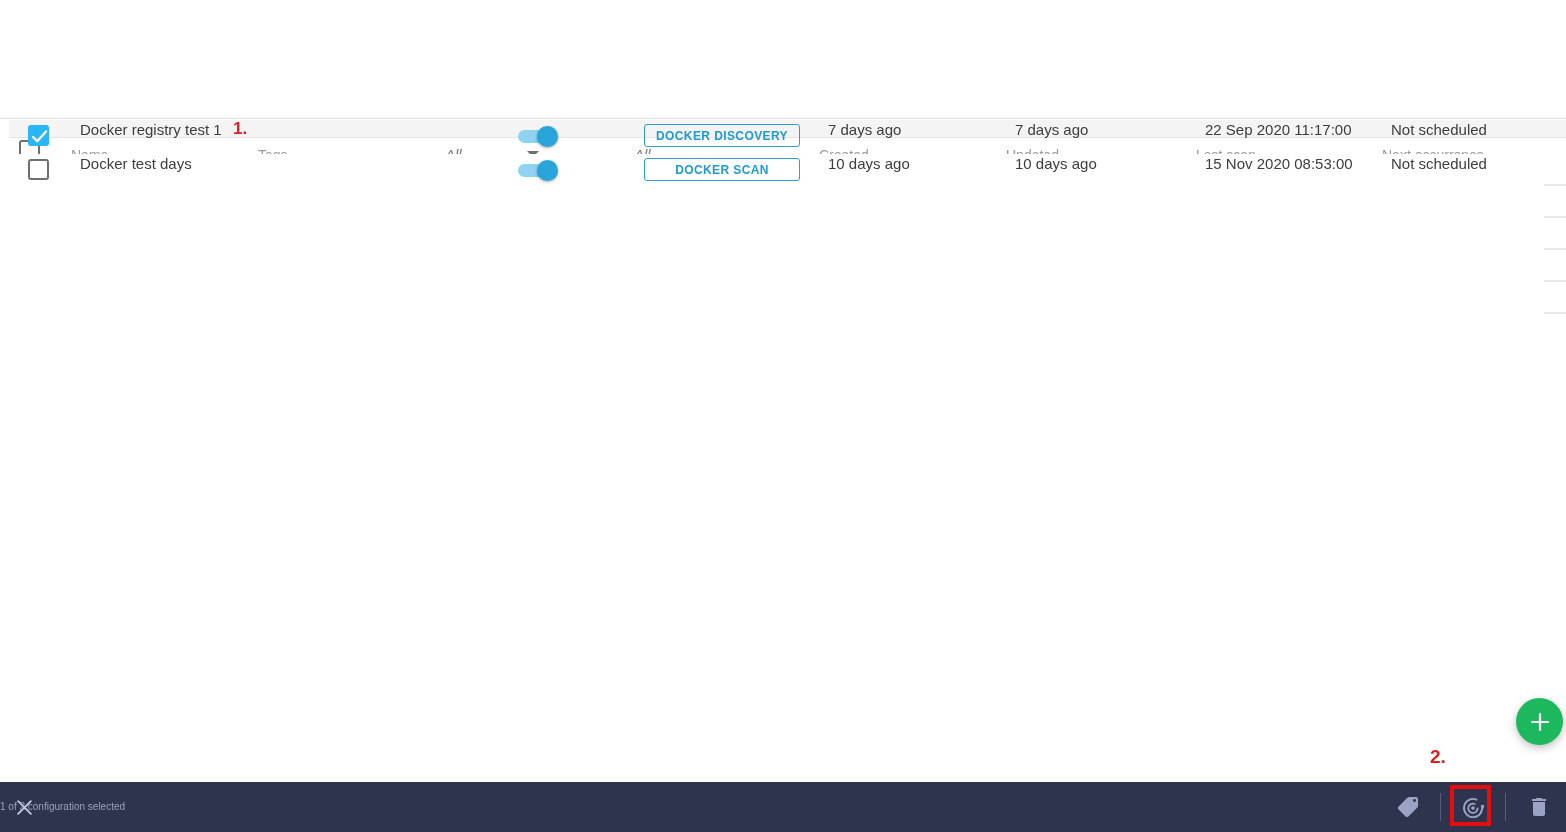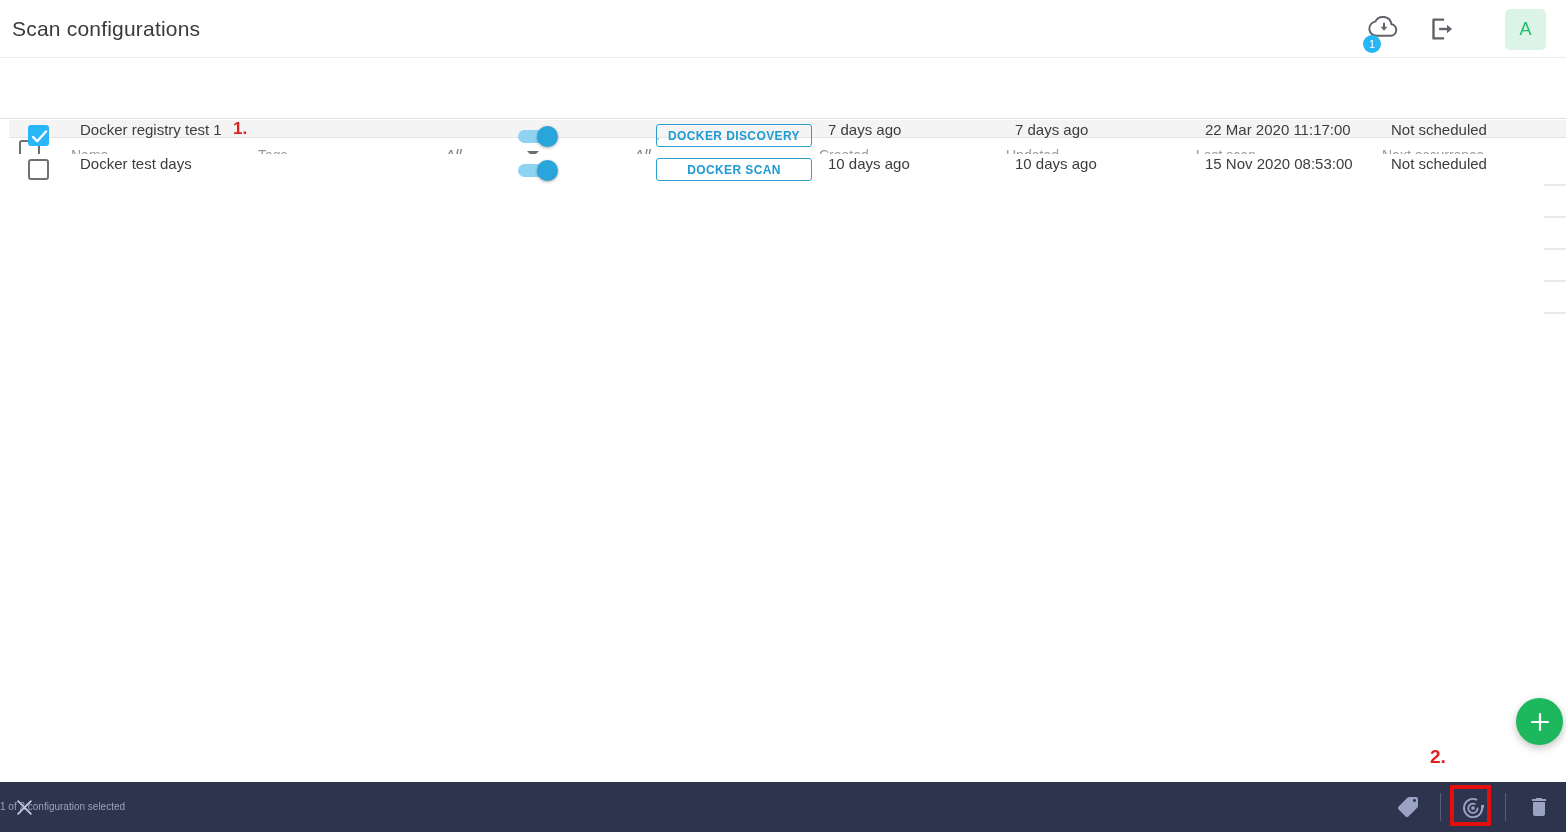--- a/index.html
+++ b/index.html
@@ -46,21 +46,21 @@
 
   .annot { color: #e02020; font-weight: bold; font-family: "Liberation Sans", sans-serif; }
   .annot-1 { position: absolute; left: 224px; top: 50%; transform: translateY(-50%); font-size: 17px; }
   .annot-2 { position: absolute; left: 1430px; top: 746px; font-size: 19px; }
 
   
   .toggle { position: absolute; left: 509px; top: 10px; width: 34px; height: 13px; border-radius: 7px; background: #8ed3f1; cursor: pointer; }
   .toggle .knob { position: absolute; right: -6px; top: -4px; width: 21px; height: 21px; border-radius: 50%; background: #2aa5dc; box-shadow: 0 1px 3px rgba(0,0,0,.35); }
 
   
-  .badge { position: absolute; left: 635px; top: 4px; width: 156px; height: 23px; border: 1px solid #2b9fd0; border-radius: 3px; background: transparent; color: #1f9ad2; font-size: 12px; font-weight: bold; letter-spacing: .4px; display: flex; align-items: center; justify-content: center; cursor: pointer; margin-left: 12px; }
+  .badge { position: absolute; left: 635px; top: 4px; width: 156px; height: 23px; border: 1px solid #2b9fd0; border-radius: 3px; background: transparent; color: #1f9ad2; font-size: 12px; font-weight: bold; letter-spacing: .4px; display: flex; align-items: center; justify-content: center; cursor: pointer; }
 
   
   .ghost-line { position: absolute; left: 1544px; width: 22px; height: 2px; background: #e9e9e9; }
 
   
   .fab { position: absolute; left: 1516px; top: 698px; width: 47px; height: 47px; border-radius: 50%; background: #1db75e; box-shadow: 0 3px 8px rgba(0,0,0,.25); color: #fff; display: flex; align-items: center; justify-content: center; cursor: pointer; }
   .fab svg { display: block; }
 
   
   .footer { position: absolute; left: 0; top: 782px; width: 100%; height: 50px; background: #2e344e; }
@@ -73,39 +73,20 @@
   .f-divider { position: absolute; top: 11px; width: 1px; height: 28px; background: #565d7c; }
   .f-div1 { left: 1440px; }
   .f-div2 { left: 1505px; }
   .red-box { position: absolute; left: 1450px; top: 3px; width: 41px; height: 41px; border: 4px solid #e50d0d; }
 </style>
 </head>
 <body>
 
 <div class="app">
 
-  <div class="topbar">
-    <div class="page-title">Scan configurations</div>
-    <div class="cloud-wrap">
-      <svg width="36" height="27" viewBox="0 0 34 26">
-        <path d="M9.5 22 h14 a5.6 5.6 0 0 0 .7 -11.1 A8.3 8.3 0 0 0 8.6 8.3 6.9 6.9 0 0 0 9.5 22 z" fill="none" stroke="#5f6368" stroke-width="1.9" stroke-linejoin="round"></path>
-        <path d="M17 9.5 v4.5" stroke="#5f6368" stroke-width="1.9"></path>
-        <path d="M13.8 13.2 h6.4 L17 17 z" fill="#5f6368"></path>
-      </svg>
-      <div class="cloud-badge">1</div>
-    </div>
-    <div class="export-btn">
-      <svg width="30" height="32" viewBox="0 0 24 24">
-        <path d="M14.5 4.5 H6 V19.5 H14.5" fill="none" stroke="#5f6368" stroke-width="1.9" stroke-linejoin="round"></path>
-        <path d="M10.5 12 H17.5" stroke="#5f6368" stroke-width="1.9"></path>
-        <path d="M16.8 8.6 L20.8 12 l-4 3.4 z" fill="#5f6368"></path>
-      </svg>
-    </div>
-    <div class="avatar">A</div>
-  </div>
 
   <div class="thead">
     <span class="cb"></span>
     <span class="col-label x-name">Name</span>
     <span class="col-label x-tags">Tags</span>
 
     <span class="filter-label x-enabled">Enabled</span>
     <span class="filter-value x-enabled">All</span>
     <span class="dd-arrow"></span>
 
@@ -125,21 +106,21 @@
       </svg>
     </span>
     <span class="cell x-name">Docker registry test 1</span>
     <span class="annot annot-1">1.</span>
     <span class="toggle">
         <span class="knob"></span>
       </span>
     <span class="badge">DOCKER DISCOVERY</span>
     <span class="cell x-created">7 days ago</span>
     <span class="cell x-updated">7 days ago</span>
-    <span class="cell x-lastscan">22 Mar 2020 11:17:00</span>
+    <span class="cell x-lastscan">22 Sep 2020 11:17:00</span>
     <span class="cell x-next">Not scheduled</span>
   </div>
 
   <div class="row row-2">
     <span class="cb"></span>
     <span class="cell x-name">Docker test days</span>
     <span class="toggle">
         <span class="knob"></span>
       </span>
     <span class="badge">DOCKER SCAN</span>

